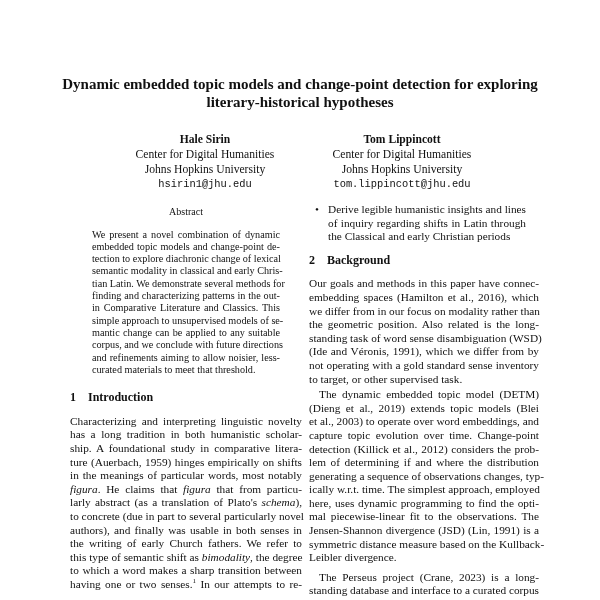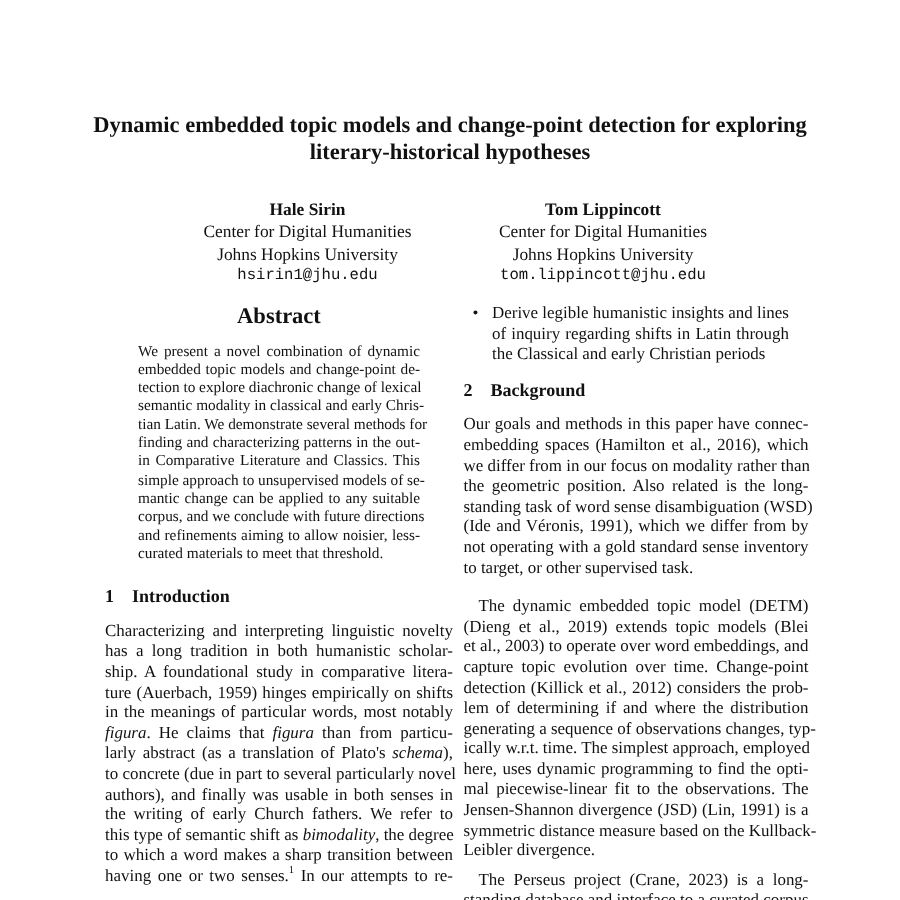--- a/index.html
+++ b/index.html
@@ -49,22 +49,22 @@
       position: absolute;
       font-size: 11.3px;
       line-height: 13.6px;
       text-align: justify;
     }
     .col-left { left: 70px; width: 232px; top: 200px; }
     .col-right { left: 309px; width: 230px; top: 200px; }
 
     .abstract-heading {
       text-align: center;
-      font-weight: bold;
-      font-size: 15px;
+      font-weight: normal;
+      font-size: 10px;
       margin: 5px 0 10px 0;
     }
     .abstract-body {
       margin: 0 22px 0 22px;
       font-size: 10.2px;
       line-height: 12.3px;
       text-align: justify;
       hyphens: none;
     }
     .section-heading {
@@ -133,21 +133,21 @@
     <div class="section-heading">
       <span class="num">1</span>
       <span>Introduction</span>
     </div>
     <div class="para">
       <span class="line">Characterizing and interpreting linguistic novelty</span>
       <span class="line">has a long tradition in both humanistic scholar-</span>
       <span class="line">ship. A foundational study in comparative litera-</span>
       <span class="line">ture (Auerbach, 1959) hinges empirically on shifts</span>
       <span class="line">in the meanings of particular words, most notably</span>
-      <span class="line"><em>figura</em><span>. He claims that </span><em>figura</em><span> than from particu-</span></span>
+      <span class="line"><em>figura</em><span>. He claims that </span><em>figura</em><span> that from particu-</span></span>
       <span class="line"><span>larly abstract (as a translation of Plato's </span><em>schema</em><span>),</span></span>
       <span class="line">to concrete (due in part to several particularly novel</span>
       <span class="line">authors), and finally was usable in both senses in</span>
       <span class="line">the writing of early Church fathers. We refer to</span>
       <span class="line"><span>this type of semantic shift as </span><em>bimodality</em><span>, the degree</span></span>
       <span class="line">to which a word makes a sharp transition between</span>
       <span class="line"><span>having one or two senses.</span><sup>1</sup><span> In our attempts to re-</span></span>
     </div>
   </div>
 
@@ -170,21 +170,21 @@
       <span class="line">Our goals and methods in this paper have connec-</span>
       <span class="line">embedding spaces (Hamilton et al., 2016), which</span>
       <span class="line">we differ from in our focus on modality rather than</span>
       <span class="line">the geometric position. Also related is the long-</span>
       <span class="line">standing task of word sense disambiguation (WSD)</span>
       <span class="line">(Ide and Véronis, 1991), which we differ from by</span>
       <span class="line">not operating with a gold standard sense inventory</span>
       <span class="line last">to target, or other supervised task.</span>
     </div>
 
-    <div class="para" style="margin-top:12px;">
+    <div class="para" style="margin-top:2px;">
       <span class="line" style="padding-left:10px;">The dynamic embedded topic model (DETM)</span>
       <span class="line">(Dieng et al., 2019) extends topic models (Blei</span>
       <span class="line">et al., 2003) to operate over word embeddings, and</span>
       <span class="line">capture topic evolution over time. Change-point</span>
       <span class="line">detection (Killick et al., 2012) considers the prob-</span>
       <span class="line">lem of determining if and where the distribution</span>
       <span class="line">generating a sequence of observations changes, typ-</span>
       <span class="line">ically w.r.t. time. The simplest approach, employed</span>
       <span class="line">here, uses dynamic programming to find the opti-</span>
       <span class="line">mal piecewise-linear fit to the observations. The</span>

